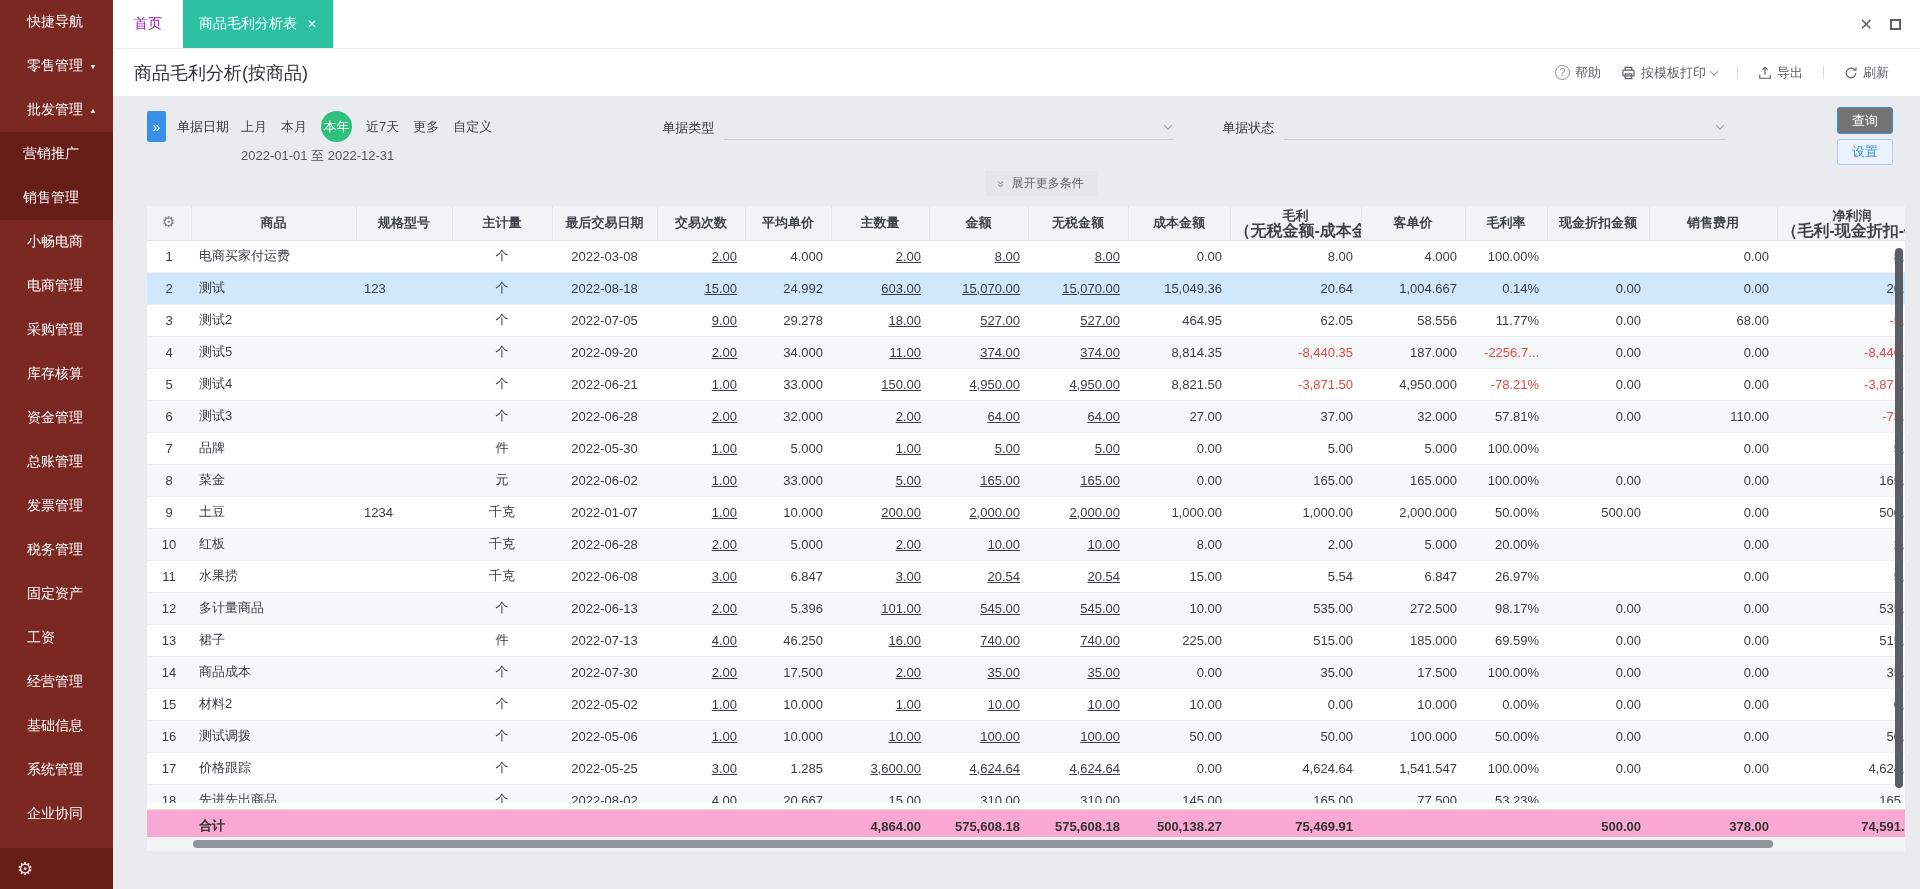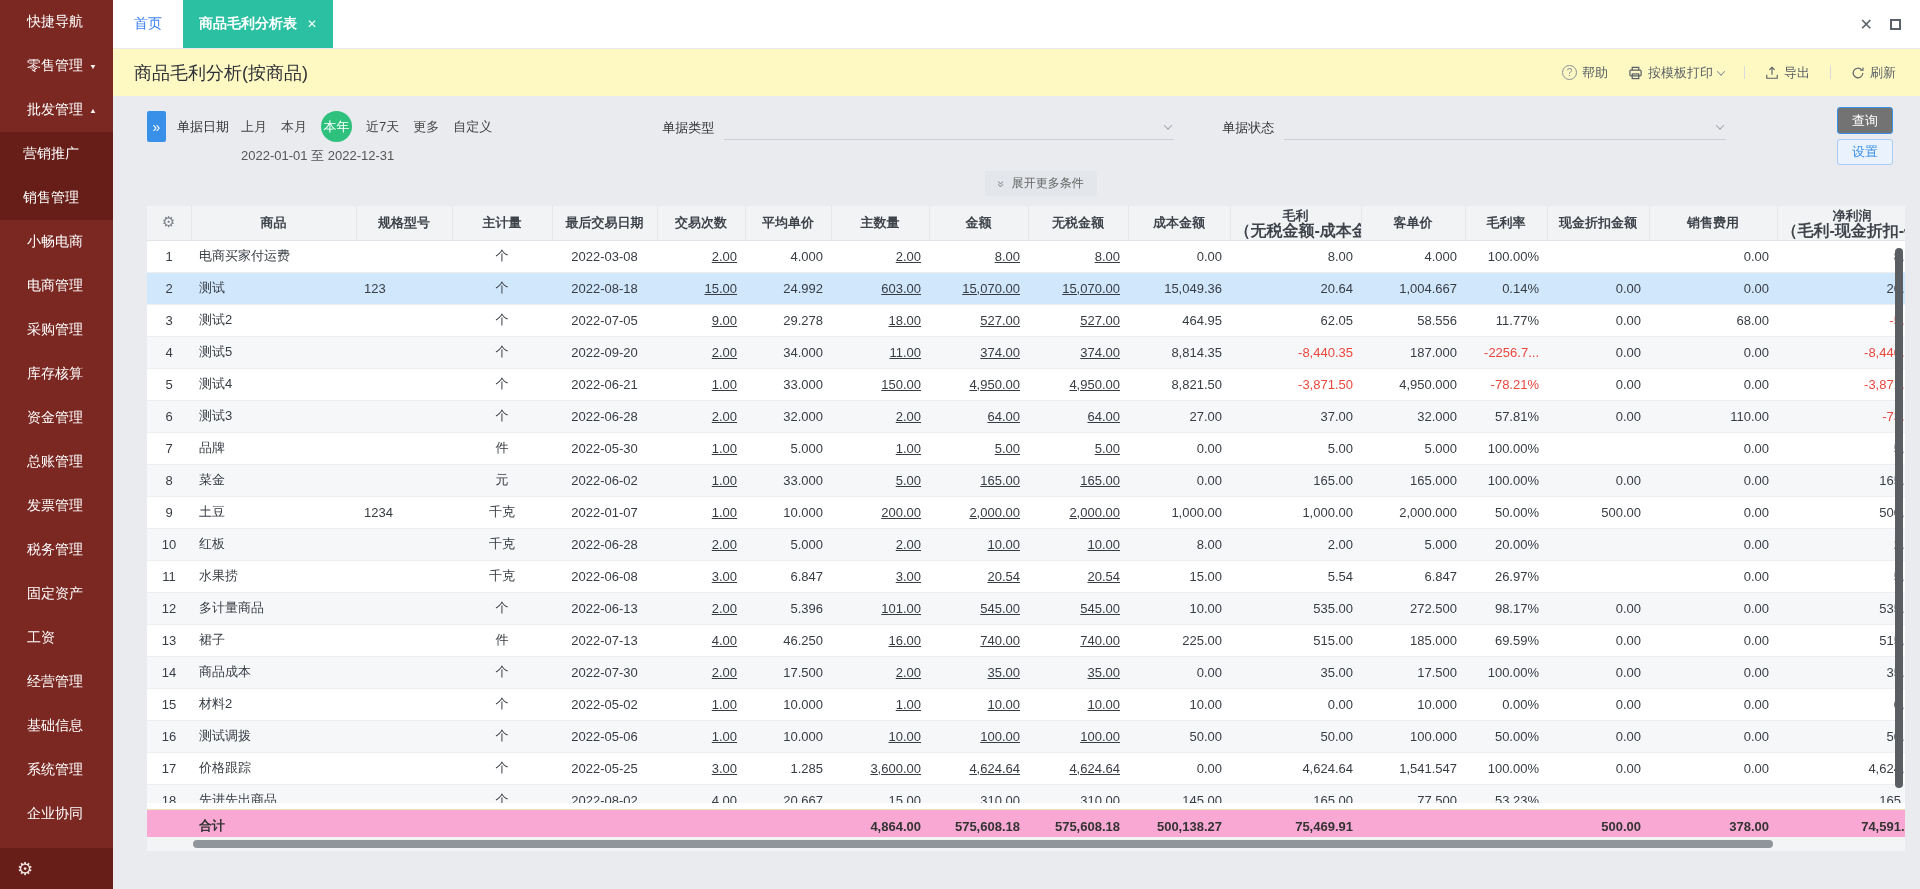--- a/index.html
+++ b/index.html
@@ -11,28 +11,28 @@
   }
   
   .sidebar { width:113px; background:#7b2822; display:flex; flex-direction:column; flex-shrink:0; }
   .sb-item { height:44px; display:flex; align-items:center; padding-left:27px; color:#fff; font-size:14px; cursor:pointer; white-space:nowrap; }
   .sb-item.sb-sub { background:#671e18; padding-left:23px; }
   .sb-arrow { font-size:8px; margin-left:6px; transform:scale(1,.85); opacity:.95; }
   .sb-gear { margin-top:auto; height:41px; background:#671e18; display:flex; align-items:center; padding-left:17px; color:#efe3e1; font-size:18px; cursor:pointer; }
   
   .main { flex:1; display:flex; flex-direction:column; min-width:0; }
   .tabbar { height:49px; background:#fff; display:flex; align-items:stretch; border-bottom:1px solid #e9ebed; }
-  .tab-home { padding:0 21px; display:flex; align-items:center; font-size:14px; color:#3b82f6; cursor:pointer; }
-  .tab-active { background:#2bc0a2; color:#fff; display:flex; align-items:center; gap:10px; padding:16px 16px; font-size:14px; cursor:pointer;font-weight:bold; }
+  .tab-home { padding:0 21px; display:flex; align-items:center; font-size:14px; color:#a21caf; cursor:pointer; }
+  .tab-active { background:#2bc0a2; color:#fff; display:flex; align-items:center; gap:10px; padding:16px 16px; font-size:14px; cursor:pointer; }
   .tab-close { font-size:12px; opacity:.95; }
   .tabbar-right { margin-left:auto; display:flex; align-items:center; gap:17px; padding-right:19px; color:#5a6068; }
   .win-close { font-size:16px; cursor:pointer; }
   .win-full { width:11px; height:11px; border:2px solid #5a6068; display:inline-block; cursor:pointer; }
   
-  .titlebar { height:47px; background:#fef9c3; display:flex; align-items:center; padding:0 24px 0 21px; }
+  .titlebar { height:47px; background:#ffffff; display:flex; align-items:center; padding:0 31px 0 21px; }
   .page-title { font-size:18px; color:#2e3238; }
   .title-actions { margin-left:auto; display:flex; align-items:center; gap:20px; font-size:13px; color:#596066; }
   .action { display:flex; align-items:center; gap:5px; cursor:pointer; white-space:nowrap; }
   .help-icon { width:15px; height:15px; border:1px solid #8a9097; border-radius:50%; font-size:10px; display:flex; align-items:center; justify-content:center; color:#8a9097; }
   .action svg { stroke:#596066; fill:none; stroke-width:1.3; }
   .chev { display:inline-block; width:6px; height:6px; border:solid #8a9097; border-width:0 1.5px 1.5px 0; transform:rotate(45deg) translate(-1px,-1px); }
   .action-divider { width:1px; height:13px; background:#d8dbde; }
   
   .content { flex:1; padding:11px 15px 0 34px; position:relative; min-width:0; }
   .filter-area { position:relative; padding-left:30px; }

